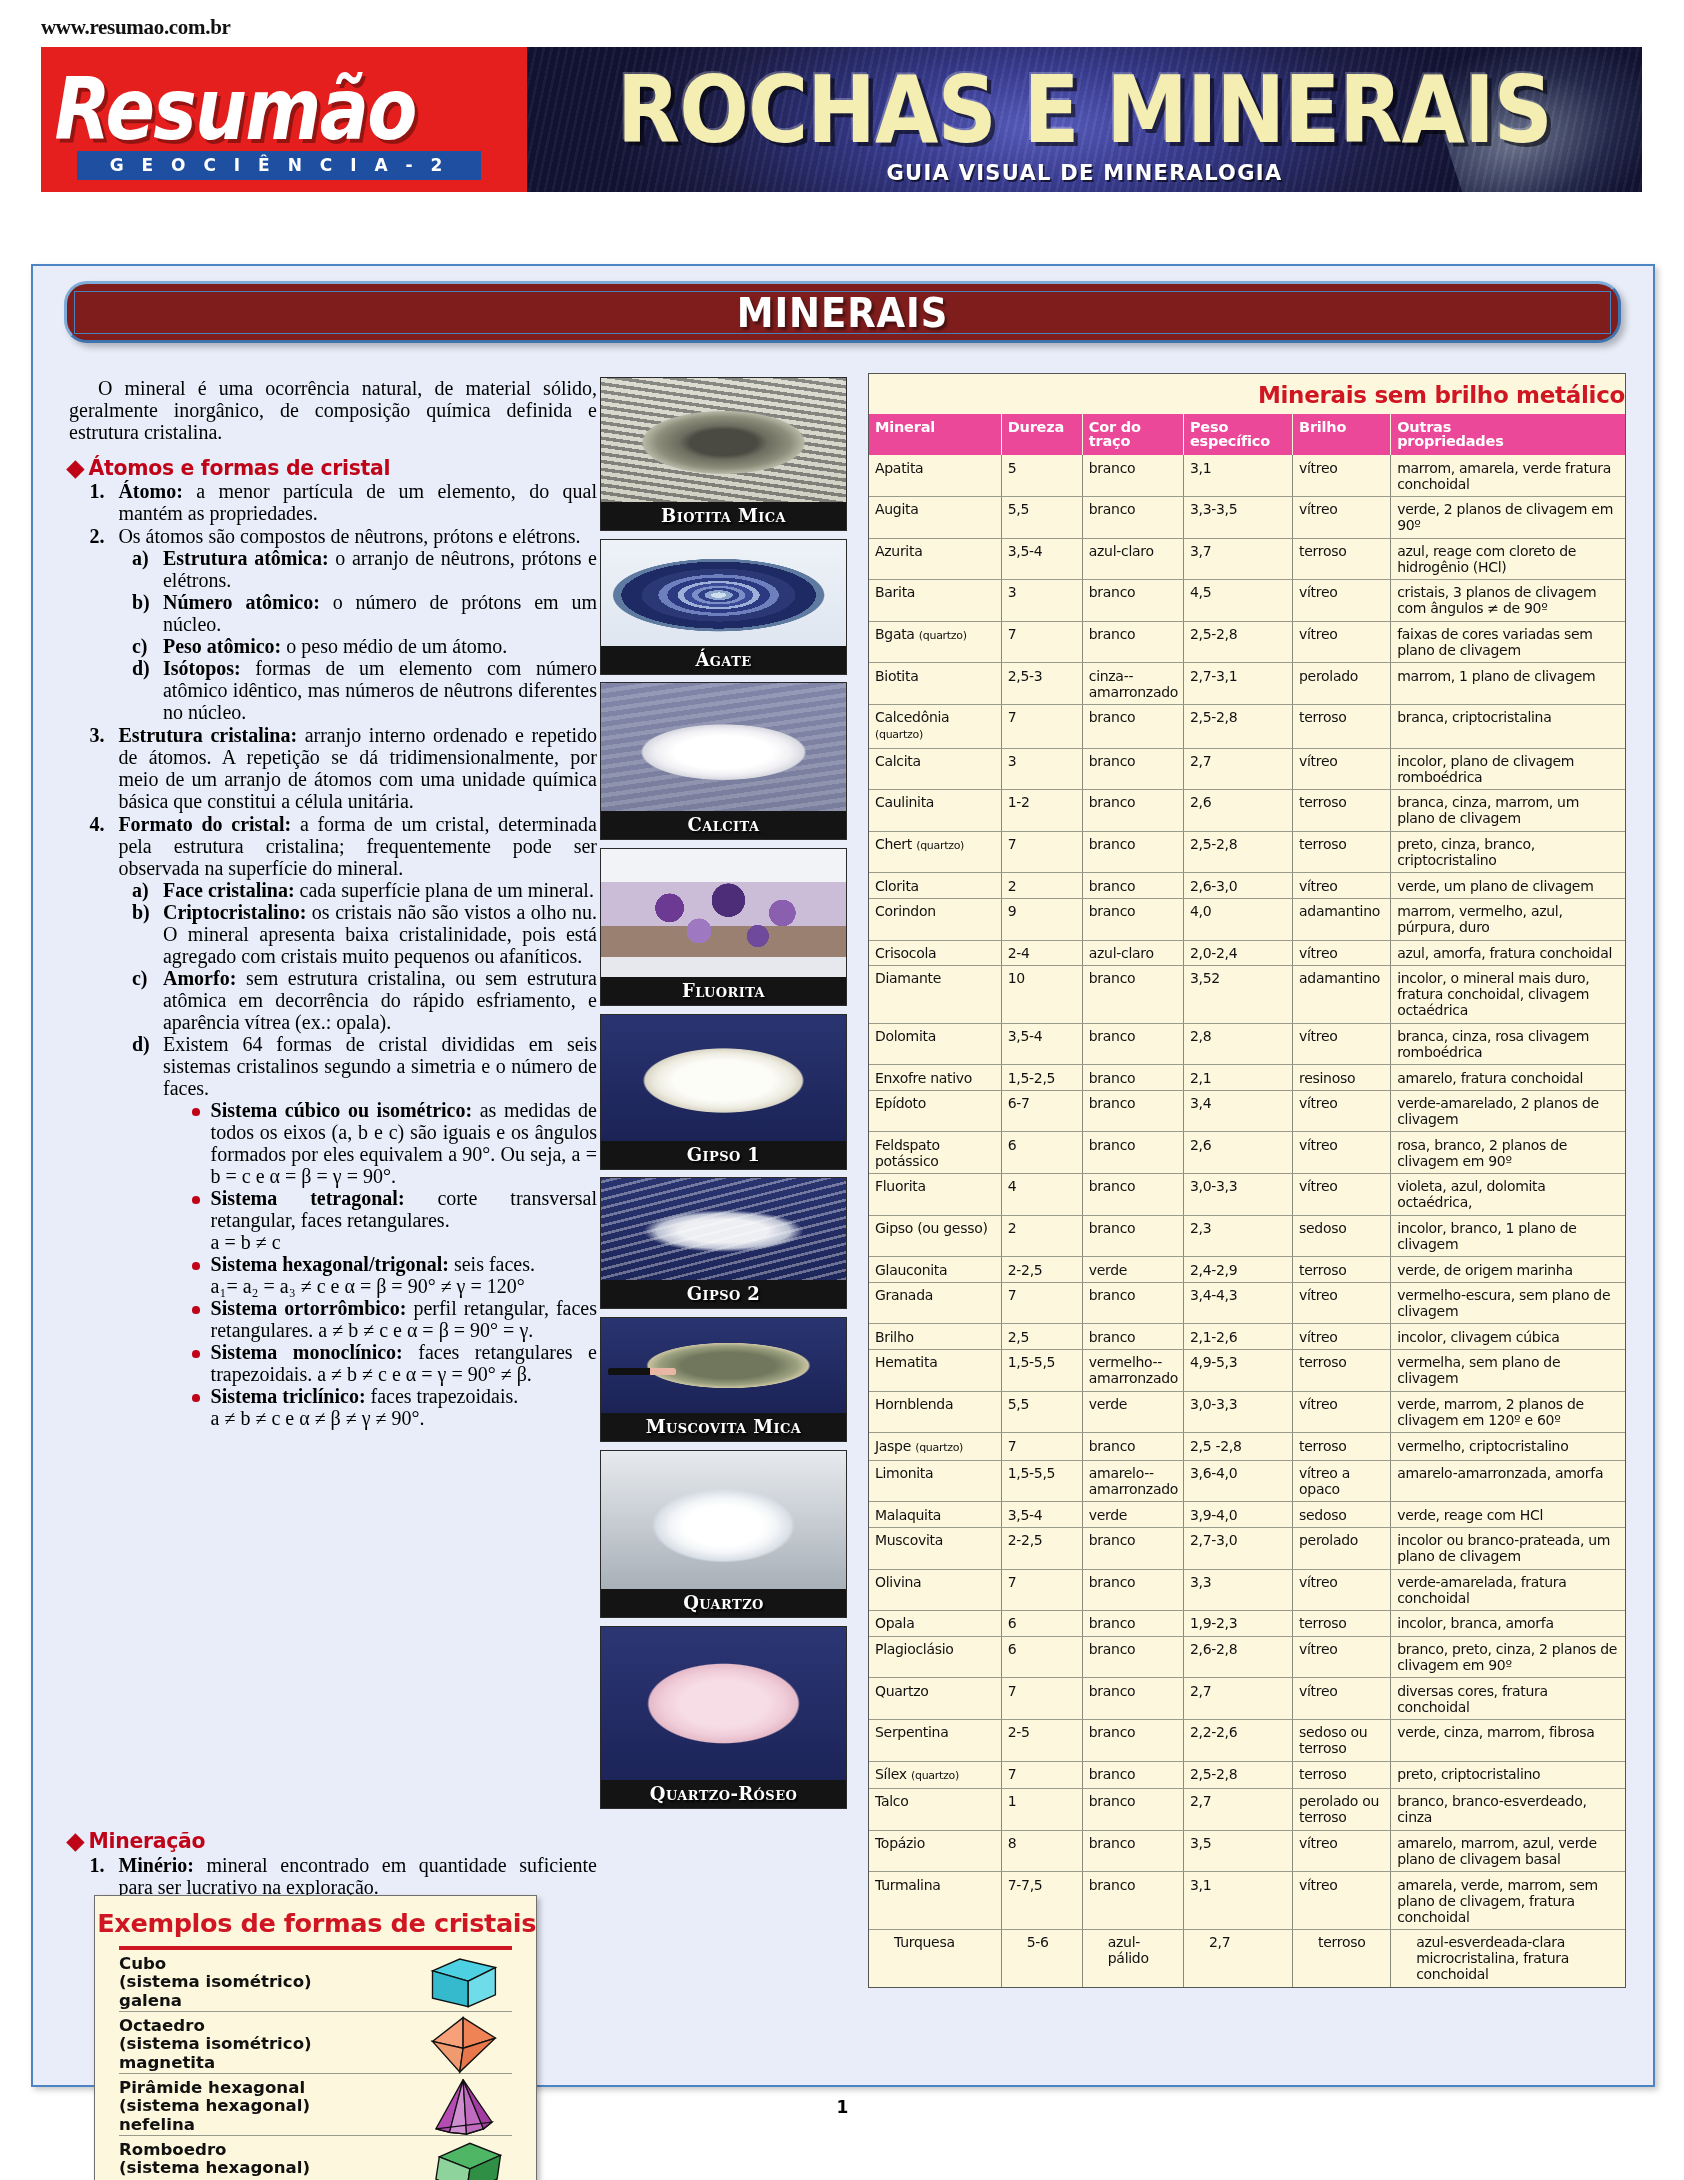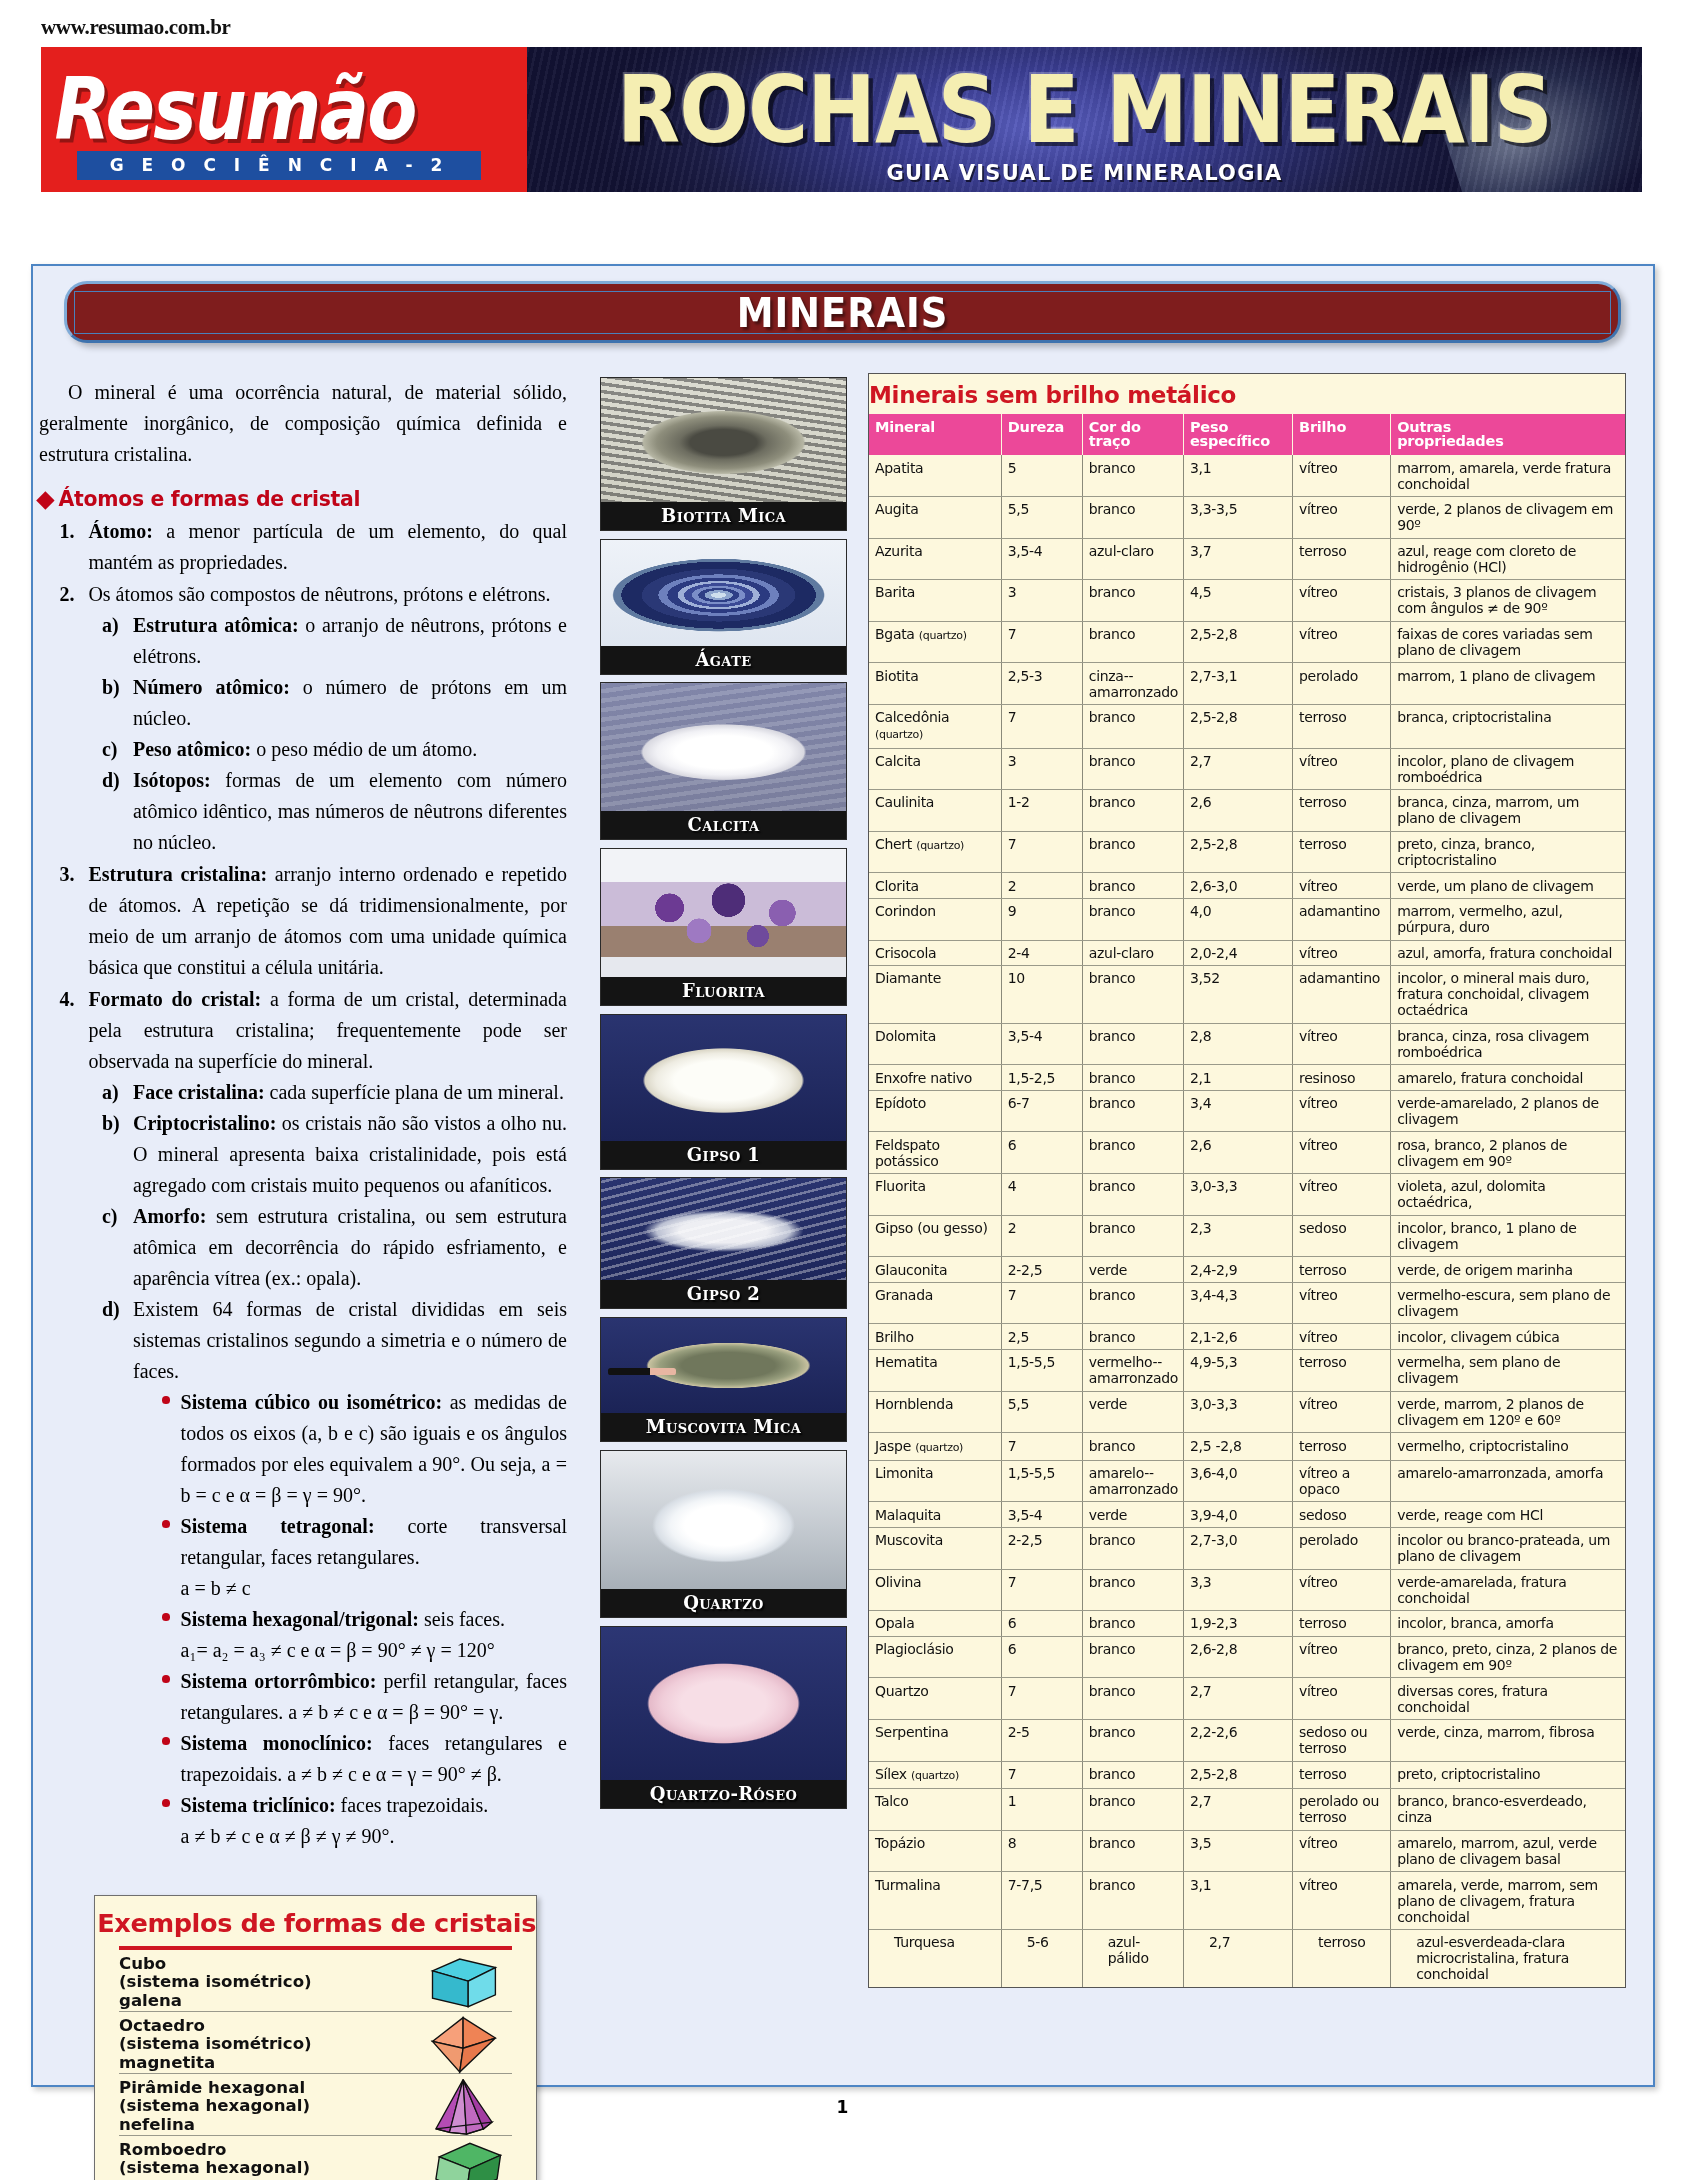--- a/index.html
+++ b/index.html
@@ -113,24 +113,24 @@
     text-align:center; line-height: 60px;
     font-family: "DejaVu Sans", sans-serif;
     font-weight: bold; font-size: 37px; color: #ffffff;
     letter-spacing: 0.9px;
     text-shadow: 2.6px 2.6px 2.6px rgba(0,0,0,.45);
     transform: scaleY(1.1); transform-origin: center;
   }
 
   
   .left-col {
-    position: absolute; left: 6px; top: 111px;
+    position: absolute; left: 36px; top: 111px;
     width: 528px; height: 1687px;
     font-family: "Liberation Serif", serif;
-    font-size: 20px; line-height: 31px; color: #000;
+    font-size: 20px; line-height: 22px; color: #000;
     text-align: justify;
   }
   .intro { text-indent: 29px; margin-bottom: 13.6px; }
 
   .sec-head {
     color: #c00418; font-weight: bold; font-size: 20.4px;
     font-family: "DejaVu Sans", sans-serif;
     margin: 6px 0 1.7px 0;
     letter-spacing: -0.3px;
   }
@@ -205,21 +205,21 @@
   
   .table-wrap {
     position: absolute; left: 835px; top: 107px;
     width: 758px;
     background: #fdf8dd;
     border: 1.7px solid #555;
   }
   .tbl-title {
     font-family: "DejaVu Sans", sans-serif;
     font-weight: bold; font-size: 23px; color: #cf1622;
-    text-align: left; padding: 7.7px 0 6.8px 0;
+    text-align: right; padding: 7.7px 0 6.8px 0;
     letter-spacing: -0.3px;
   }
   table.mintbl { width: 100%; border-collapse: collapse; table-layout: fixed; }
   table.mintbl th {
     background: #ec4899; color: #fff;
     font-family: "DejaVu Sans", sans-serif;
     font-size: 14.5px; font-weight: bold;
     text-align: left; vertical-align: top;
     padding: 5.1px 6px 6.8px 6px;
     border-right: 0.9px solid #fdf8dd;

